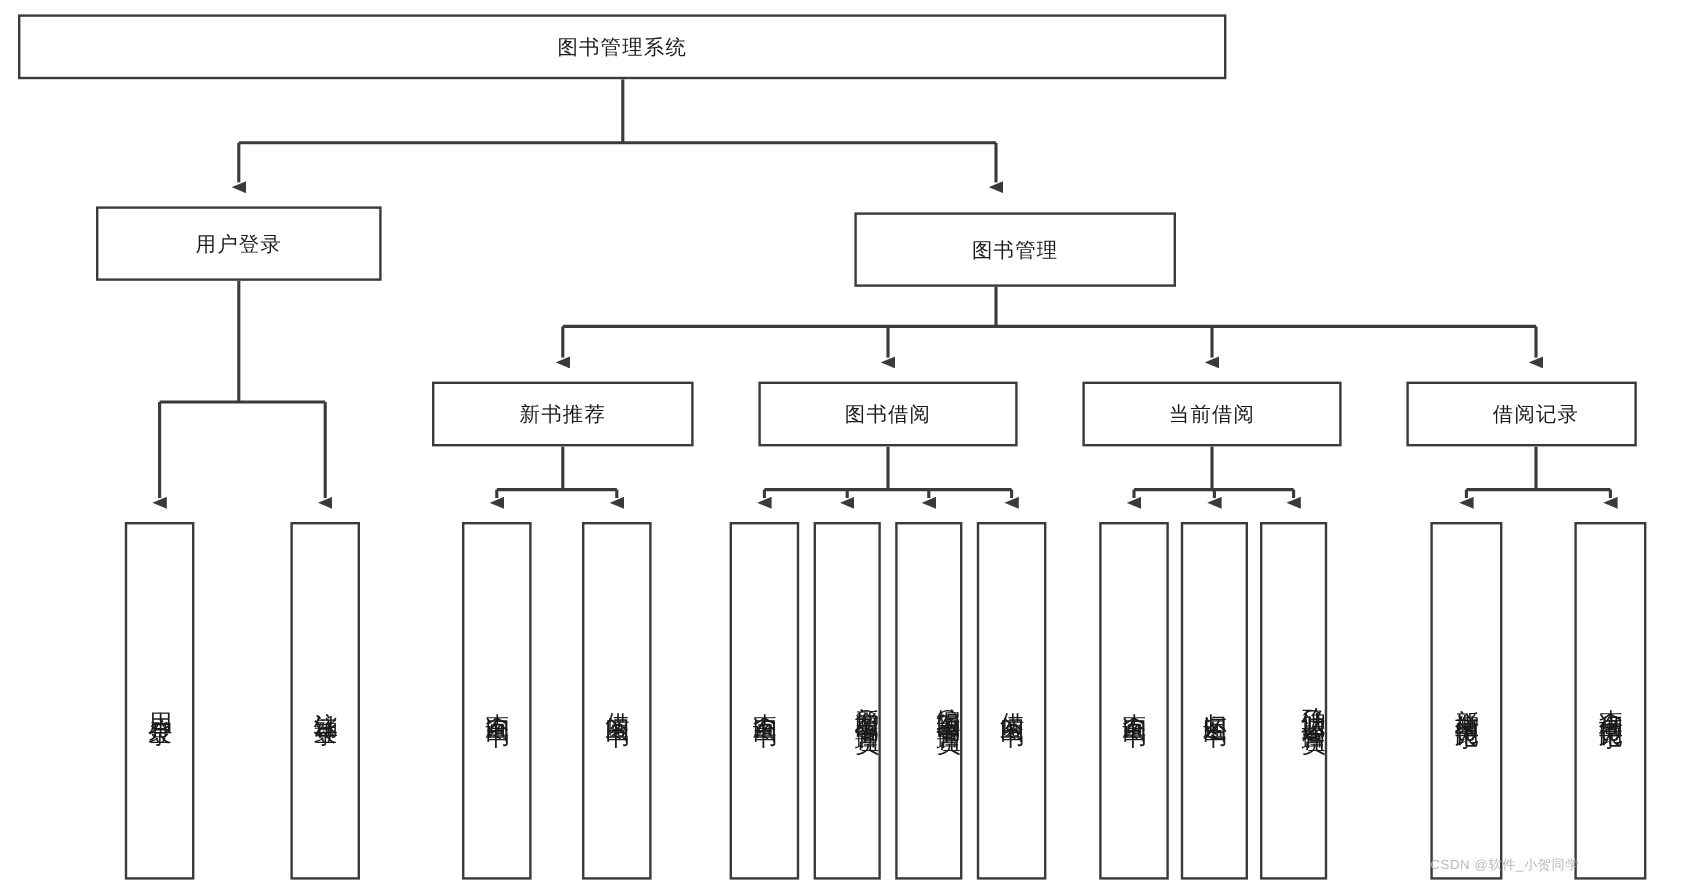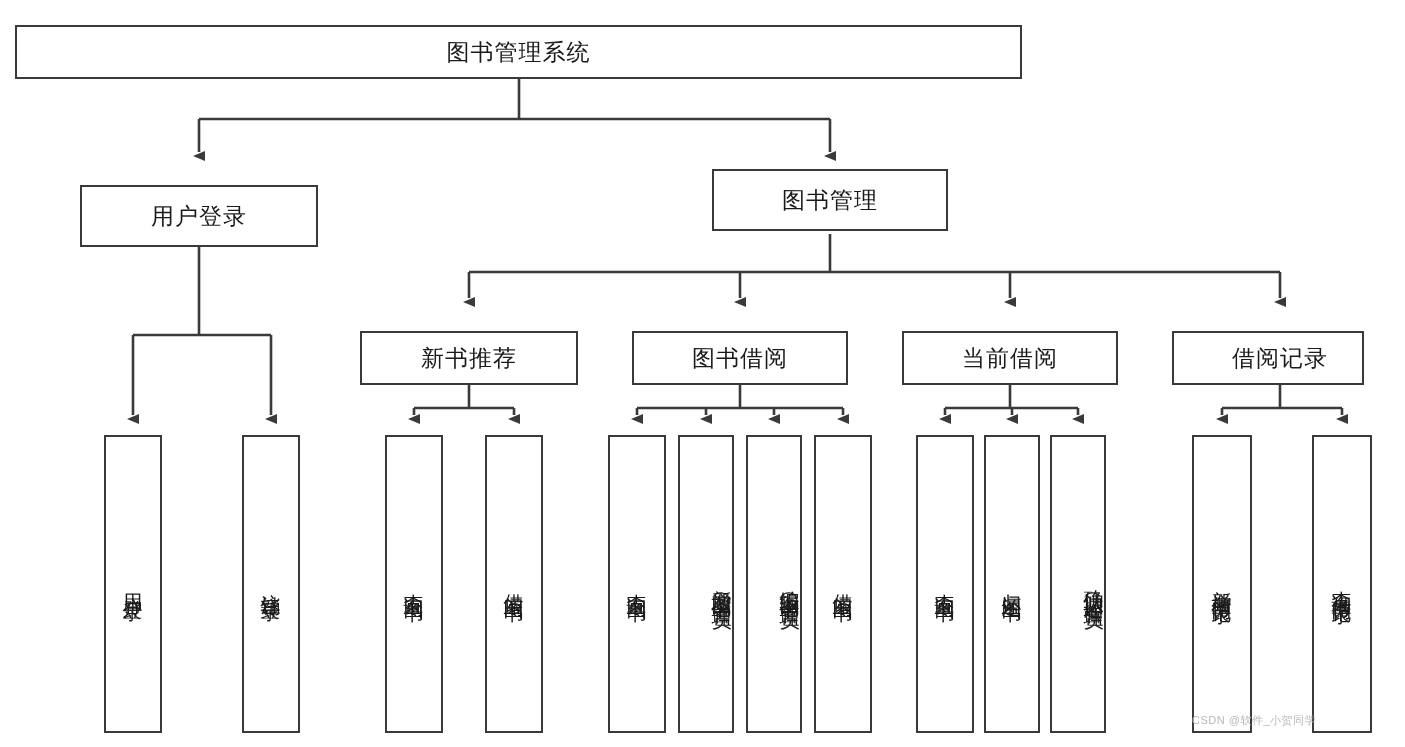--- a/index.html
+++ b/index.html
@@ -28,24 +28,23 @@
     position: absolute;
     box-sizing: border-box;
     border: 2px solid #3a3a3a;
     background: #ffffff;
     display: flex;
     align-items: center;
     justify-content: center;
     color: #1a1a1a;
   }
   .node-h {
-    font-size: 23px;
+    font-size: 17px;
     letter-spacing: 1px;
     white-space: nowrap;
-    margin-top: 13px;
   }
   .node-v {
     writing-mode: vertical-rl;
     text-orientation: upright;
     font-size: 20px;
     letter-spacing: 3px;
     line-height: 1;
     padding-top: 6px;
     align-items: flex-start;
     justify-content: center;
@@ -113,21 +112,21 @@
       <path d="M 1280 372 L 1280 408"></path>
       <path d="M 1222 408 L 1342 408"></path>
       <path d="M 1222 408 L 1222 415" marker-end="url(#arrow)"></path>
       <path d="M 1342 408 L 1342 415" marker-end="url(#arrow)"></path>
     </g>
   </svg>
 
   <div class="node node-h" style="left:15px; top:12px; width:1007px; height:54px;">图书管理系统</div>
 
   <div class="node node-h" style="left:80px; top:172px; width:238px; height:62px;">用户登录</div>
-  <div class="node node-h" style="left:712px; top:156px; width:236px; height:62px;">图书管理</div>
+  <div class="node node-h" style="left:712px; top:177px; width:268px; height:62px;">图书管理</div>
 
   <div class="node node-h" style="left:360px; top:318px; width:218px; height:54px;text-align:right;">新书推荐</div>
   <div class="node node-h" style="left:902px; top:318px; width:216px; height:54px;">当前借阅</div>
   <div class="node node-h" style="left:632px; top:318px; width:216px; height:54px;">图书借阅</div>
   <div class="node node-h" style="left:1172px; top:318px; width:192px; height:54px;padding-left:24px;">借阅记录</div>
 
   <div class="node node-v centered" style="left:104px; top:435px; width:58px; height:298px;">用户登录</div>
   <div class="node node-v centered" style="left:242px; top:435px; width:58px; height:298px;">注销登录</div>
 
   <div class="node node-v centered" style="left:385px; top:435px; width:58px; height:298px;">查询图书</div>

